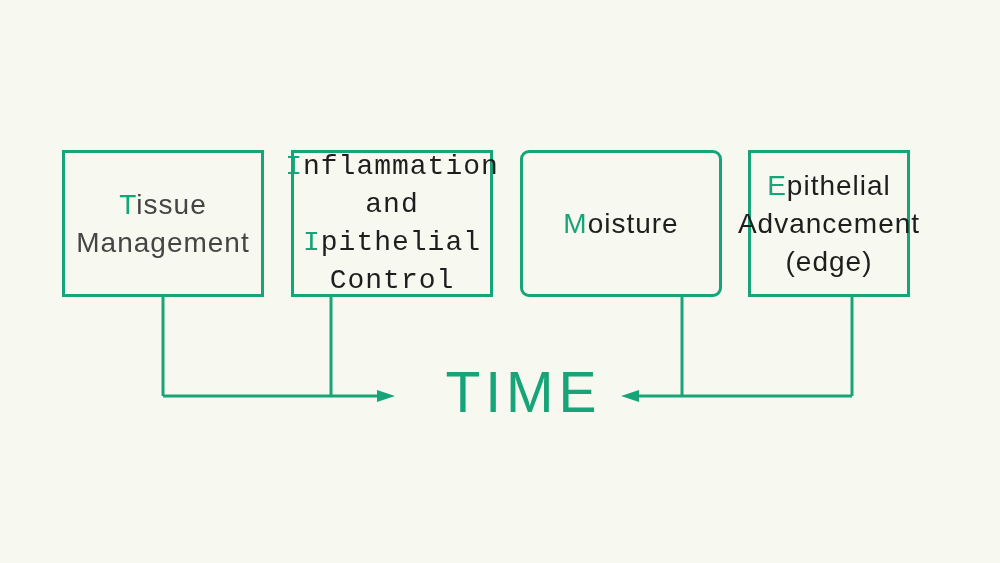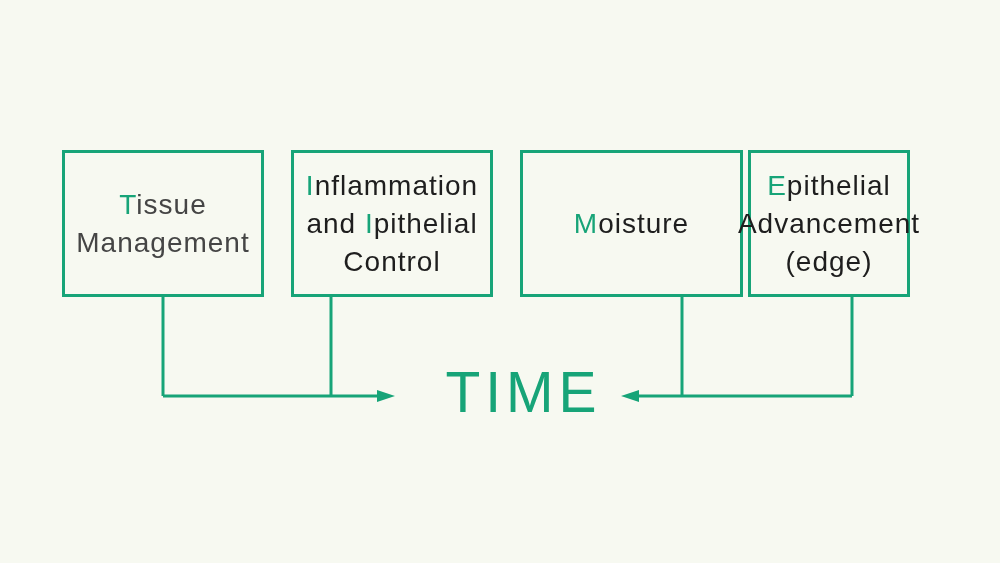--- a/index.html
+++ b/index.html
@@ -29,21 +29,21 @@
     flex-direction: column;
     justify-content: center;
     align-items: center;
     text-align: center;
     font-size: 28px;
     letter-spacing: 1px;
     line-height: 38px;
   }
   .box-1 { left: 62px;  width: 202px; }
   .box-2 { left: 291px; width: 202px; }
-  .box-3 { left: 520px; width: 223px; }
+  .box-3 { left: 520px; width: 202px; border-radius: 9px; }
   .box-4 { left: 748px; width: 162px; }
   .accent-text { color: var(--accent); }
   .connector-svg {
     position: absolute;
     left: 0; top: 0;
     width: 1000px;
     height: 563px;
   }
   .connector-line {
     stroke: var(--accent);
@@ -81,21 +81,21 @@
       <line class="connector-line" x1="852" y1="297" x2="852" y2="396"></line>
       <line class="connector-line" x1="852" y1="396" x2="636" y2="396"></line>
       <polygon class="arrowhead" points="621,396 639,390 639,402"></polygon>
     </g>
   </svg>
 
   <div class="diagram-box box-1" style="color: rgb(69, 69, 69);">
       <div class="box-line"><span class="accent-text">T</span><span>issue</span></div>
       <div class="box-line"><span>Management</span></div>
     </div>
-  <div class="diagram-box box-2" style="color: rgb(30, 30, 30);">
+  <div class="diagram-box box-2" style="color: rgb(30, 30, 30); font-family: Liberation Mono, monospace;">
       <div class="box-line"><span class="accent-text">I</span><span>nflammation</span></div>
       <div class="box-line"><span>and </span><span class="accent-text">I</span><span>pithelial</span></div>
       <div class="box-line"><span>Control</span></div>
     </div>
   <div class="diagram-box box-3" style="color: rgb(30, 30, 30);">
       <div class="box-line"><span class="accent-text">M</span><span>oisture</span></div>
     </div>
   <div class="diagram-box box-4" style="color: rgb(30, 30, 30);">
       <div class="box-line"><span class="accent-text">E</span><span>pithelial</span></div>
       <div class="box-line"><span>Advancement</span></div>

